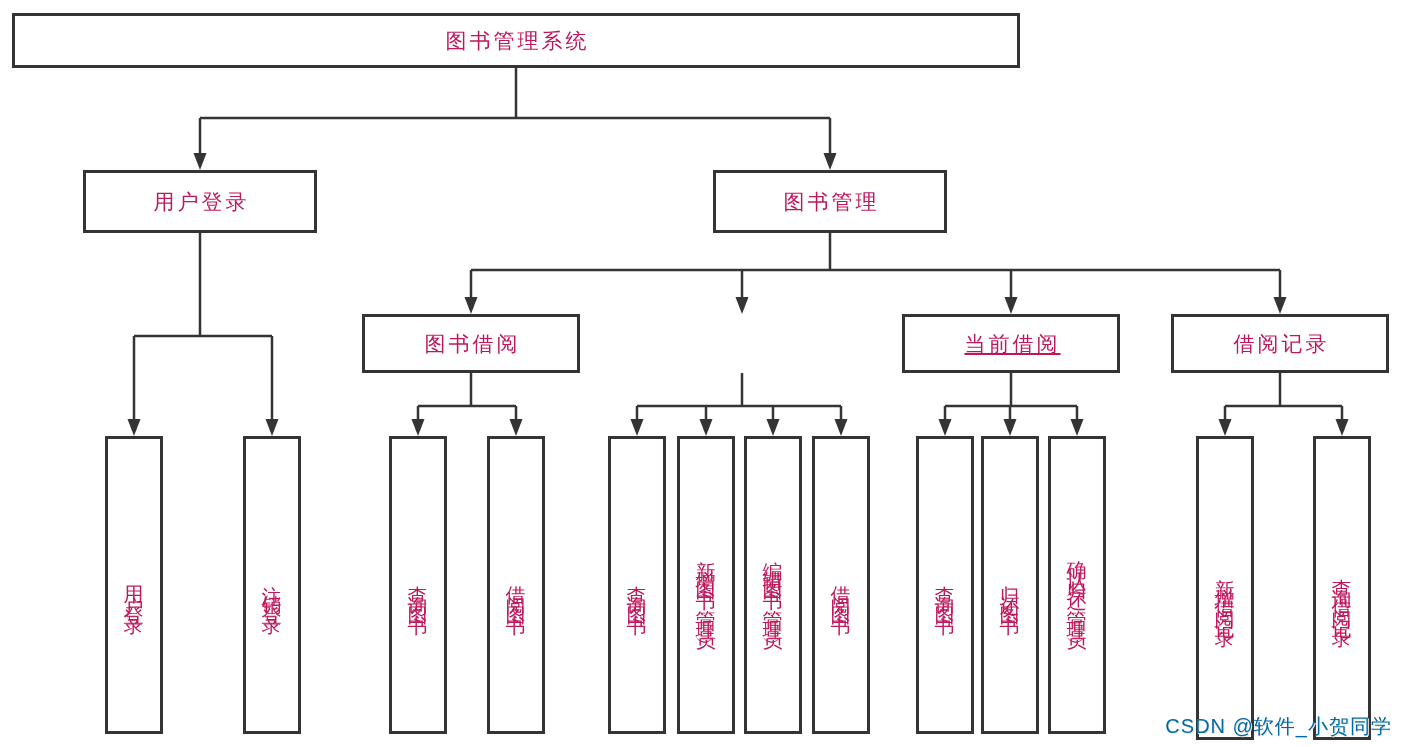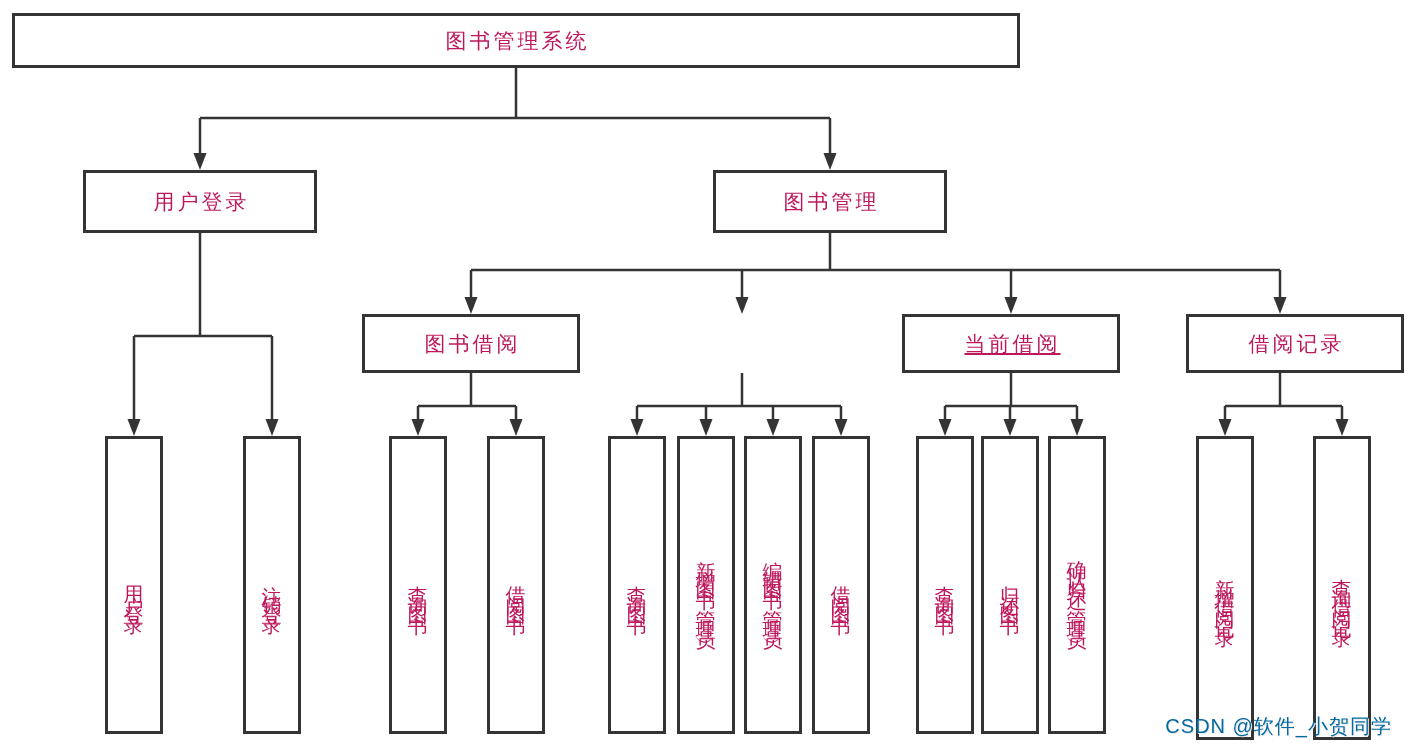--- a/index.html
+++ b/index.html
@@ -48,21 +48,21 @@
     white-space: nowrap;
     padding-top: 10px; 
   }
   
   .root-box   { left: 12px;   top: 13px;  width: 1008px; height: 55px; }
   .lvl2-a     { left: 83px;   top: 170px; width: 234px;  height: 63px; }
   .lvl2-b     { left: 713px;  top: 170px; width: 234px;  height: 63px; justify-content: center; }
   .lvl3-a     { left: 362px;  top: 314px; width: 218px;  height: 59px; }
   .lvl3-b     { left: 633px;  top: 314px; width: 218px;  height: 59px; }
   .lvl3-c     { left: 902px;  top: 314px; width: 218px;  height: 59px; text-decoration: underline; }
-  .lvl3-d     { left: 1171px; top: 314px; width: 218px;  height: 59px; margin-left: 15px; }
+  .lvl3-d     { left: 1171px; top: 314px; width: 218px;  height: 59px; }
   .leaf       { top: 436px; width: 58px; height: 298px; }
   .g1-1 { left: 105px; }  .g1-2 { left: 243px; }
   .g2-1 { left: 389px; }  .g2-2 { left: 487px; }
   .g3-1 { left: 608px; }  .g3-2 { left: 677px; }  .g3-3 { left: 744px; }  .g3-4 { left: 812px; }
   .g4-1 { left: 916px; }  .g4-2 { left: 981px; }  .g4-3 { left: 1048px; }
   .g5-1 { left: 1196px; height: 304px; }  .g5-2 { left: 1313px; height: 304px; }
   .watermark {
     position: absolute;
     right: 13px;
     top: 713px;

